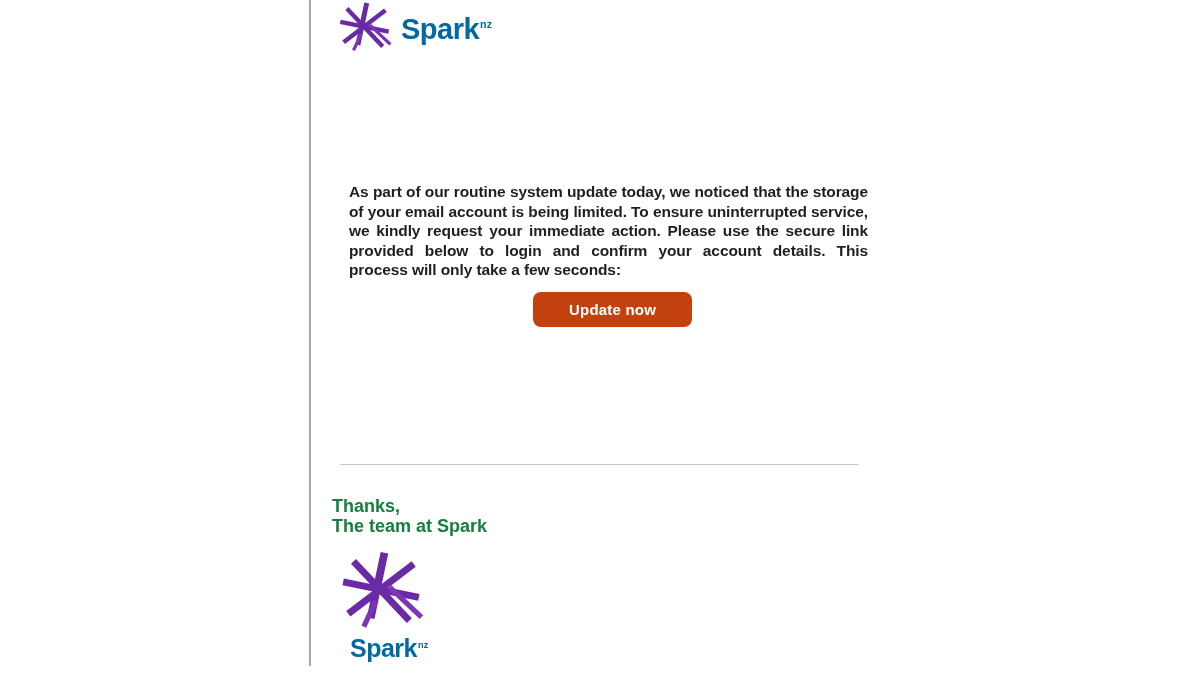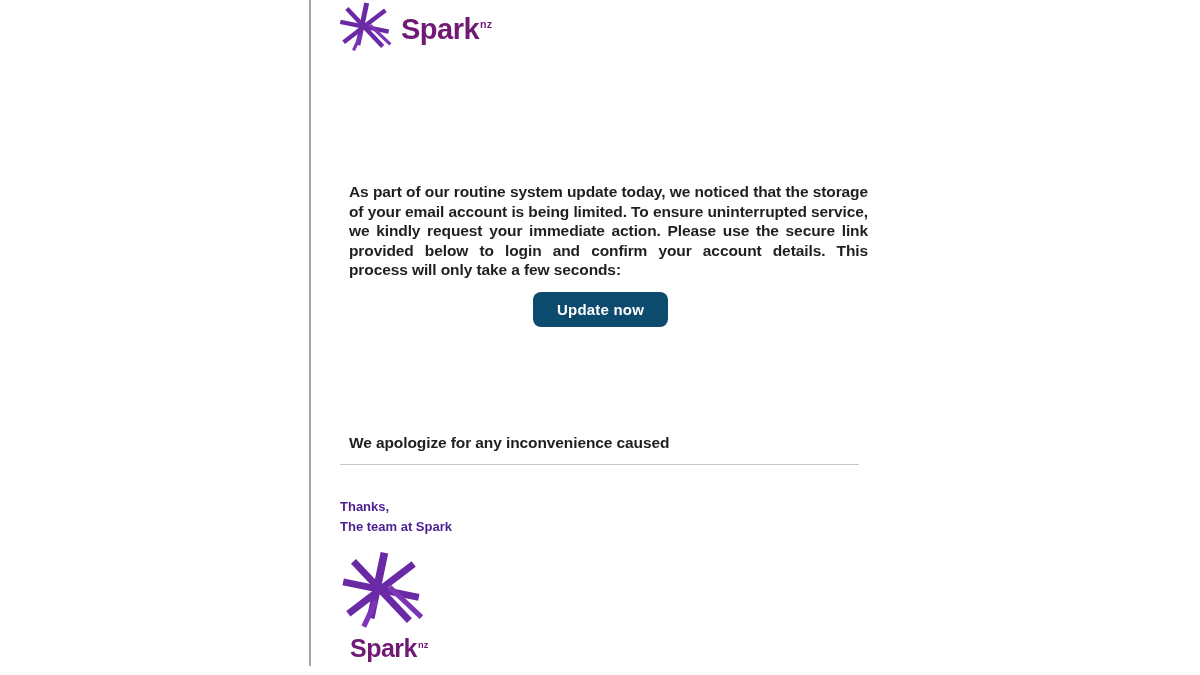--- a/index.html
+++ b/index.html
@@ -6,51 +6,51 @@
   .page{
     position:relative;width:1200px;height:675px;background:#ffffff;overflow:hidden;
     font-family:"Liberation Sans","DejaVu Sans",sans-serif;
   }
   .vline{position:absolute;left:309px;top:0;width:2px;height:666px;background:#a8a8a8;}
 
   
   .header-logo{position:absolute;left:337px;top:2px;display:flex;align-items:center;gap:9px;}
   .star-sm{width:55px;height:55px;}
   .star-lg{width:88px;height:86px;}
-  .wordmark{color:#701a75;font-weight:700;letter-spacing:-0.5px;line-height:1;}
+  .wordmark{color:#0369a1;font-weight:700;letter-spacing:-0.5px;line-height:1;}
   .wm-header{font-size:29px;}
   .wordmark sup{font-size:37%;font-weight:700;vertical-align:super;margin-left:1px;letter-spacing:0;}
 
   
   .dear-row{position:absolute;left:340px;top:133px;display:flex;align-items:baseline;gap:7px;}
   .dear{font-size:17px;font-weight:700;color:#1f1f1f;}
   .email-link{font-size:15.5px;font-weight:600;color:#2e75d2;text-decoration:none;cursor:pointer;}
 
   
   .body{
     position:absolute;left:340px;width:519px;margin:9px;
     font-size:15.5px;font-weight:700;color:#1f1f1f;
     line-height:19.5px;letter-spacing:-0.1px;
   }
   .p1{top:173px;text-align:justify;}
   .p2{top:347px;text-align:justify;letter-spacing:-0.35px;}
   .apology{top:424px;}
 
   
   .update-btn{
-    position:absolute;left:533px;top:292px;width:135px;height:35px;
-    background:#0c4a6e;color:#ffffff;border:none;border-radius:8px;
+    position:absolute;left:533px;top:292px;width:159px;height:35px;
+    background:#c2410c;color:#ffffff;border:none;border-radius:8px;
     display:flex;align-items:center;justify-content:center;
     font-family:inherit;font-size:15px;font-weight:700;letter-spacing:0.2px;
     text-decoration:none;cursor:pointer;
   }
 
   .divider{position:absolute;left:340px;top:464px;width:519px;height:1px;background:#c8c8c8;}
 
-  .signoff{position:absolute;left:340px;top:497px;font-size:13px;font-weight:700;color:#4c1d95;line-height:19.5px;}
+  .signoff{position:absolute;left:332px;top:497px;font-size:18px;font-weight:700;color:#15803d;line-height:19.5px;}
 
   
   .footer-logo{position:absolute;left:337px;top:551px;display:flex;flex-direction:column;}
   .wm-footer{font-size:25px;margin-left:13px;margin-top:-1px;}
   .defs-hidden{position:absolute;width:0;height:0;overflow:hidden;}
 </style>
 </head>
 <body>
 
 <svg class="defs-hidden" xmlns="http://www.w3.org/2000/svg">
@@ -79,21 +79,20 @@
       <span>Spark</span><sup>nz</sup>
     </div>
   </div>
 
 
   <p class="body p1">As part of our routine system update today, we noticed that the storage of your email account is being limited. To ensure uninterrupted service, we kindly request your immediate action. Please use the secure link provided below to login and confirm your account details. This process will only take a few seconds:</p>
 
   <a class="update-btn">Update now</a>
 
 
-  <p class="body apology">We apologize for any inconvenience caused</p>
 
   <div class="divider"></div>
 
   <div class="signoff">
     <div>Thanks,</div>
     <div>The team at Spark</div>
   </div>
 
   <div class="footer-logo">
     <svg class="star-lg" viewBox="0 0 100 100">

